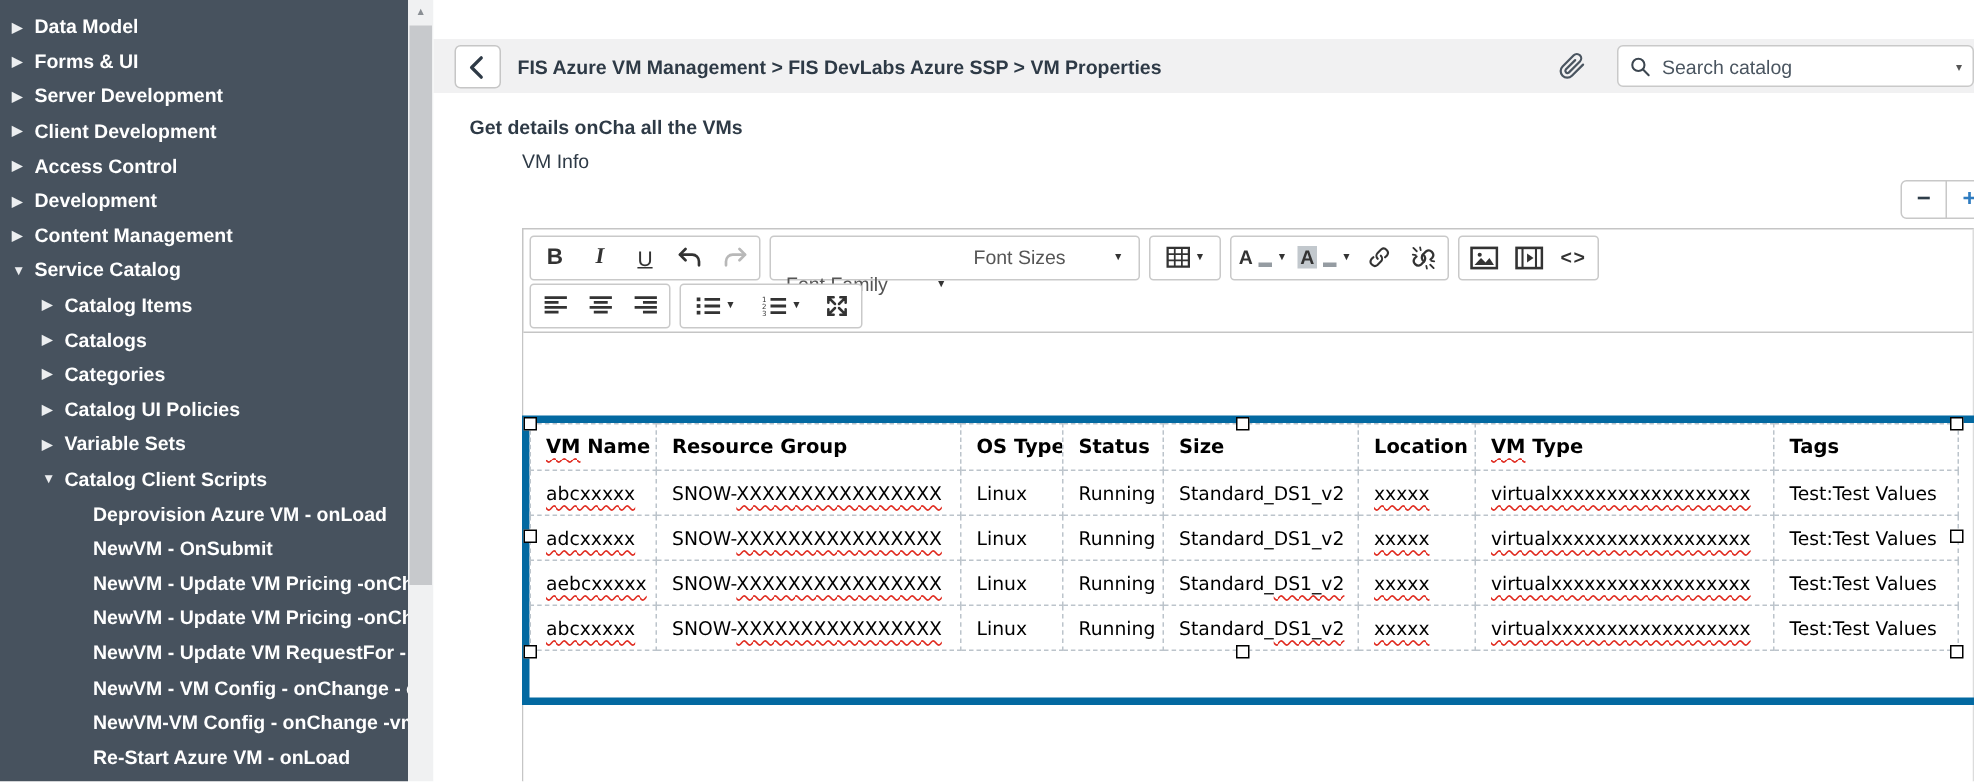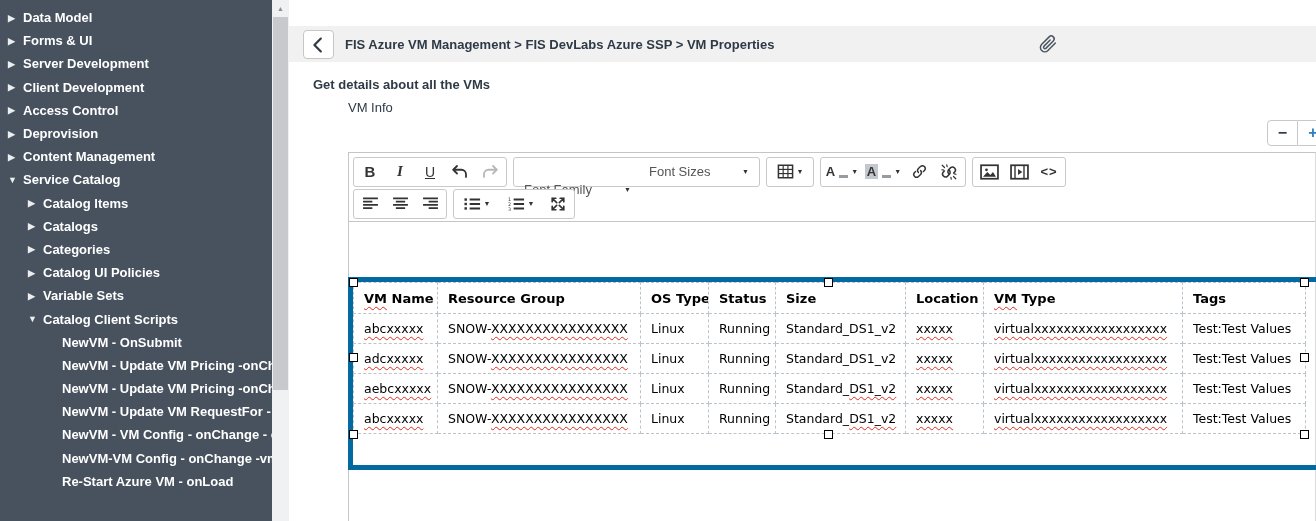--- a/index.html
+++ b/index.html
@@ -118,21 +118,21 @@
     <div class="sb-item lvl0">
       <span class="sb-arrow">▶</span>
       <span>Client Development</span>
     </div>
     <div class="sb-item lvl0">
       <span class="sb-arrow">▶</span>
       <span>Access Control</span>
     </div>
     <div class="sb-item lvl0">
       <span class="sb-arrow">▶</span>
-      <span>Deprovision</span>
+      <span>Development</span>
     </div>
     <div class="sb-item lvl0">
       <span class="sb-arrow">▶</span>
       <span>Content Management</span>
     </div>
     <div class="sb-item lvl0">
       <span class="sb-arrow">▼</span>
       <span>Service Catalog</span>
     </div>
     <div class="sb-item lvl1">
@@ -151,20 +151,23 @@
       <span class="sb-arrow">▶</span>
       <span>Catalog UI Policies</span>
     </div>
     <div class="sb-item lvl1">
       <span class="sb-arrow">▶</span>
       <span>Variable Sets</span>
     </div>
     <div class="sb-item lvl1">
       <span class="sb-arrow">▼</span>
       <span>Catalog Client Scripts</span>
+    </div>
+    <div class="sb-item lvl2">
+      <span>Deprovision Azure VM - onLoad</span>
     </div>
     <div class="sb-item lvl2">
       <span>NewVM - OnSubmit</span>
     </div>
     <div class="sb-item lvl2">
       <span>NewVM - Update VM Pricing -onChange-</span>
     </div>
     <div class="sb-item lvl2">
       <span>NewVM - Update VM Pricing -onChange-</span>
     </div>
@@ -197,23 +200,31 @@
       </svg>
     </div>
     <div class="crumb-text">FIS Azure VM Management &gt; FIS DevLabs Azure SSP &gt; VM Properties</div>
 
     <span class="clip-icon">
       <svg width="21" height="21" viewBox="0 0 24 24">
         <path d="M21 11.5l-8.5 8.5a5 5 0 0 1-7.1-7.1l8.5-8.5a3.3 3.3 0 0 1 4.7 4.7L10.1 17.6a1.65 1.65 0 0 1-2.3-2.3L15 8.1" fill="none" stroke="#4a5560" stroke-width="1.7" stroke-linecap="round" stroke-linejoin="round"></path>
       </svg>
     </span>
 
+    <div class="searchbox">
+      <svg width="15" height="15" viewBox="0 0 24 24" style="margin-right:5px;">
+        <circle cx="10" cy="10" r="6.5" fill="none" stroke="#3c4650" stroke-width="2.2"></circle>
+        <line x1="15" y1="15" x2="21" y2="21" stroke="#3c4650" stroke-width="2.2" stroke-linecap="round"></line>
+      </svg>
+      <input class="search" placeholder="Search catalog" style="">
+      <span class="search-caret">▾</span>
+    </div>
   </div>
 
-  <div class="desc">Get details about all the VMs</div>
+  <div class="desc">Get details onCha all the VMs</div>
   <div class="field-label">VM Info</div>
 
   <div class="stepper">
     <div class="step-btn step-minus">−</div>
     <div class="step-btn step-plus">+</div>
   </div>
 
   <div class="editor">
     <div class="toolbar">
 

